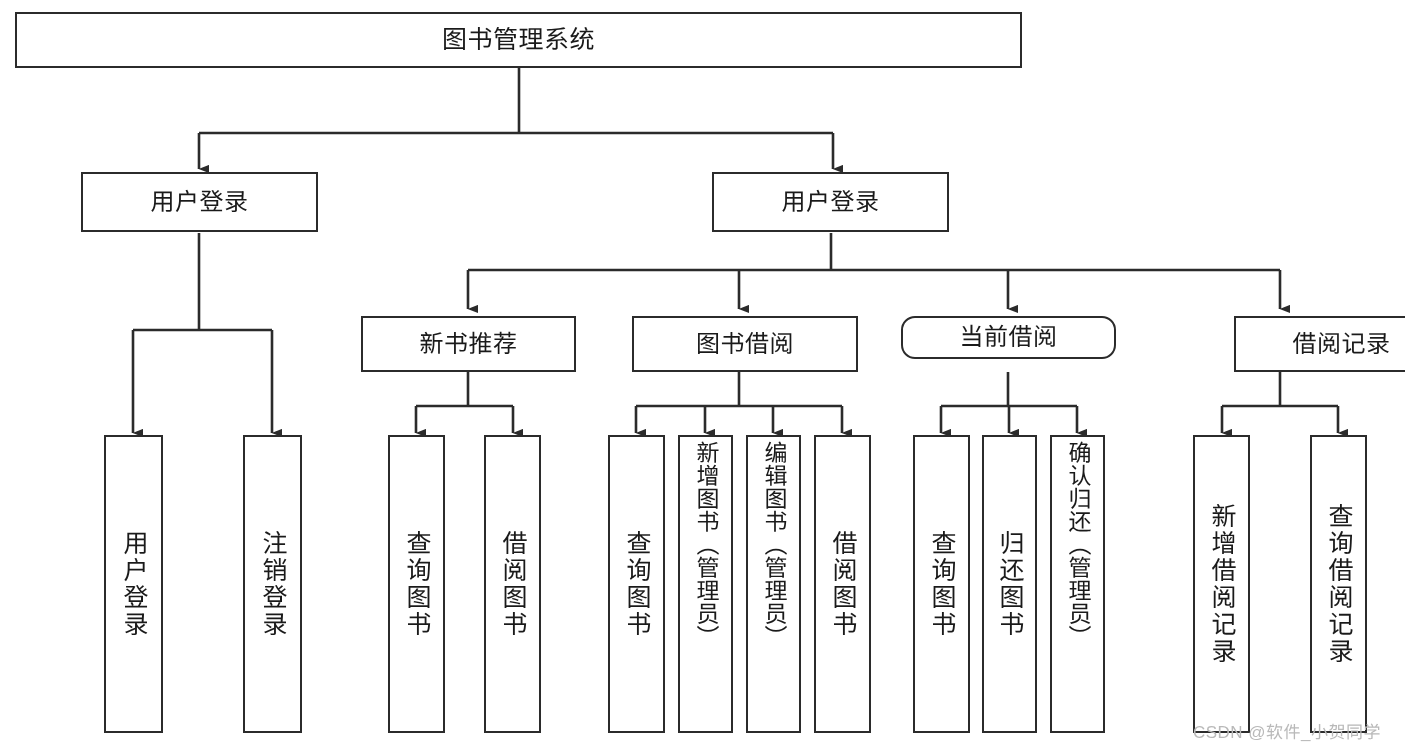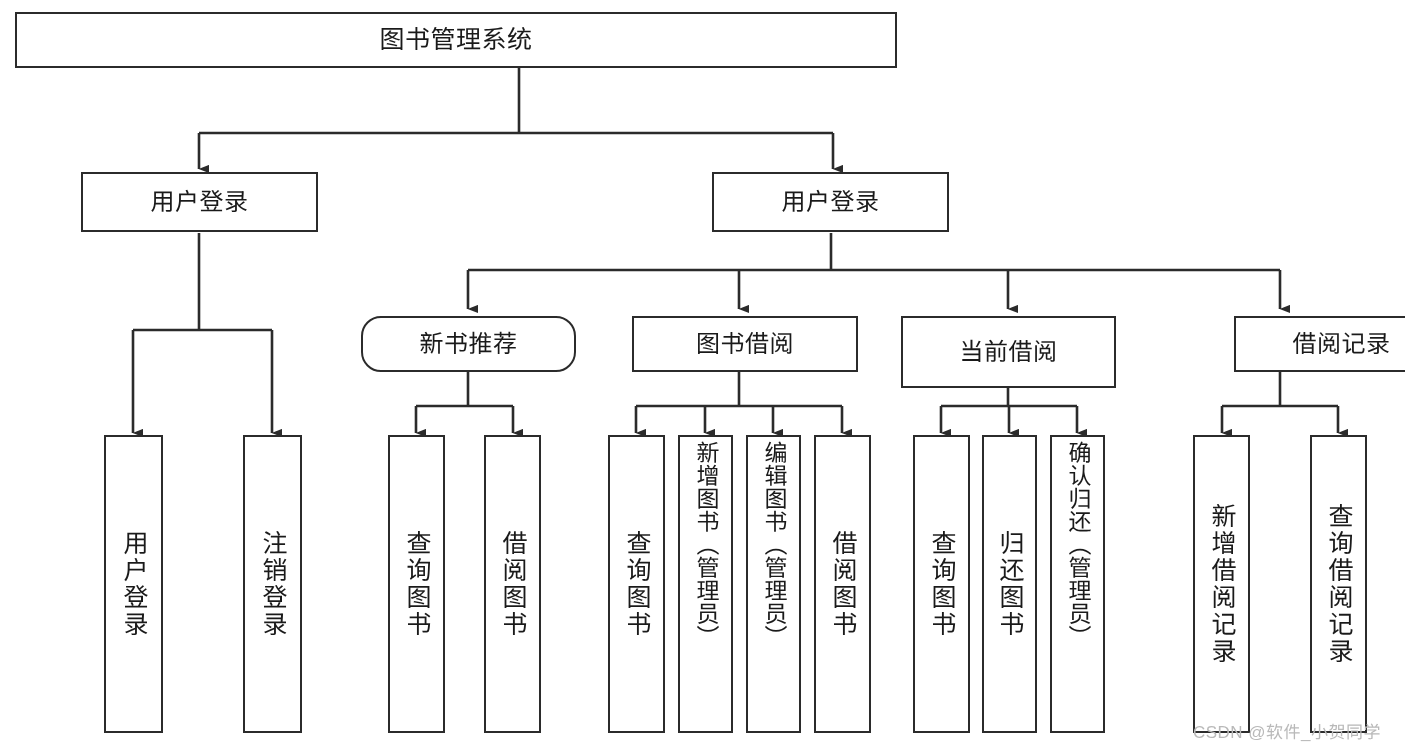--- a/index.html
+++ b/index.html
@@ -128,41 +128,41 @@
       <path d="M1009,406 L1009,433" marker-end="url(#arrowhead)"></path>
       <path d="M1077,406 L1077,433" marker-end="url(#arrowhead)"></path>
 
       <path d="M1280,372 L1280,406"></path>
       <path d="M1222,406 L1338,406"></path>
       <path d="M1222,406 L1222,433" marker-end="url(#arrowhead)"></path>
       <path d="M1338,406 L1338,433" marker-end="url(#arrowhead)"></path>
     </g>
   </svg>
 
-  <div class="node horiz root" style="left:15px; top:12px; width:882px; height:56px;">
+  <div class="node horiz root" style="left:15px; top:12px; width:1007px; height:56px;">
     <span class="node-label">图书管理系统</span>
   </div>
 
   <div class="node horiz" style="left:81px; top:172px; width:237px; height:60px;">
     <span class="node-label">用户登录</span>
   </div>
 
   <div class="node horiz" style="left:712px; top:172px; width:237px; height:60px;">
     <span class="node-label">用户登录</span>
   </div>
 
-  <div class="node horiz" style="left:361px; top:316px; width:215px; height:56px;border-radius:20px;">
+  <div class="node horiz" style="left:361px; top:316px; width:215px; height:56px;">
     <span class="node-label">新书推荐</span>
   </div>
 
   <div class="node horiz" style="left:632px; top:316px; width:226px; height:56px;">
     <span class="node-label">图书借阅</span>
   </div>
 
-  <div class="node horiz" style="left:901px; top:316px; width:215px; height:72px;">
+  <div class="node horiz" style="left:901px; top:316px; width:215px; height:43px;border-radius:14px;">
     <span class="node-label">当前借阅</span>
   </div>
 
   <div class="node horiz" style="left:1234px; top:316px; width:215px; height:56px;">
     <span class="node-label">借阅记录</span>
   </div>
 
   <div class="node vert centered" style="left:104px; top:435px; width:59px; height:298px;">
     <span class="node-label">用户登录</span>
   </div>

